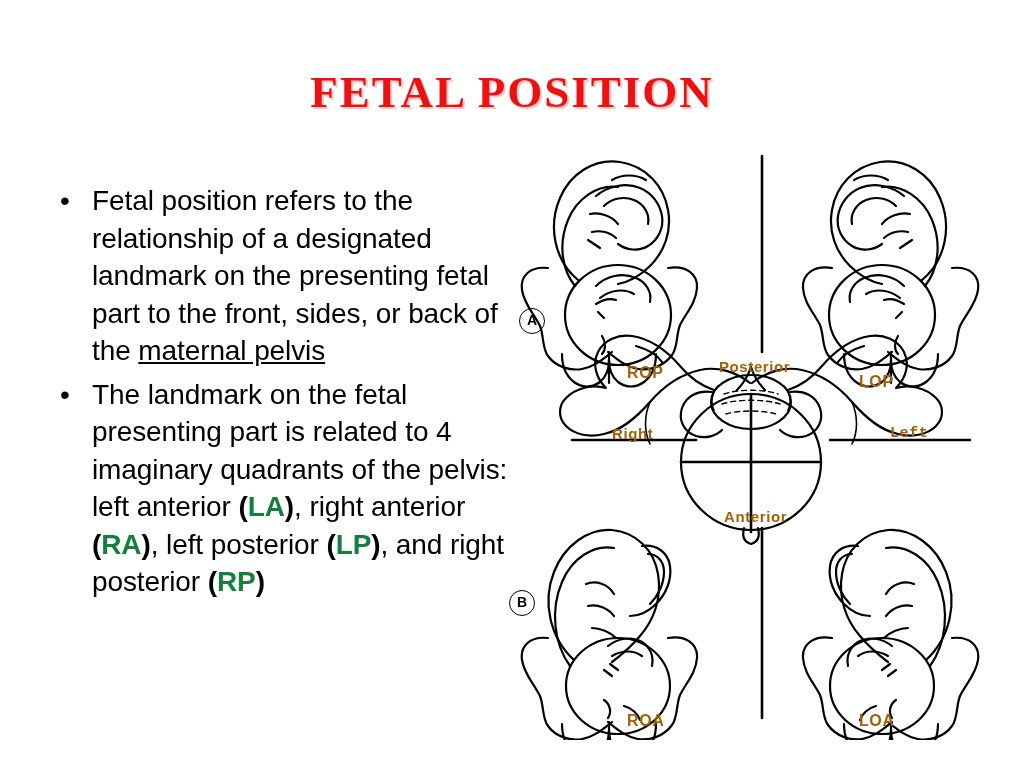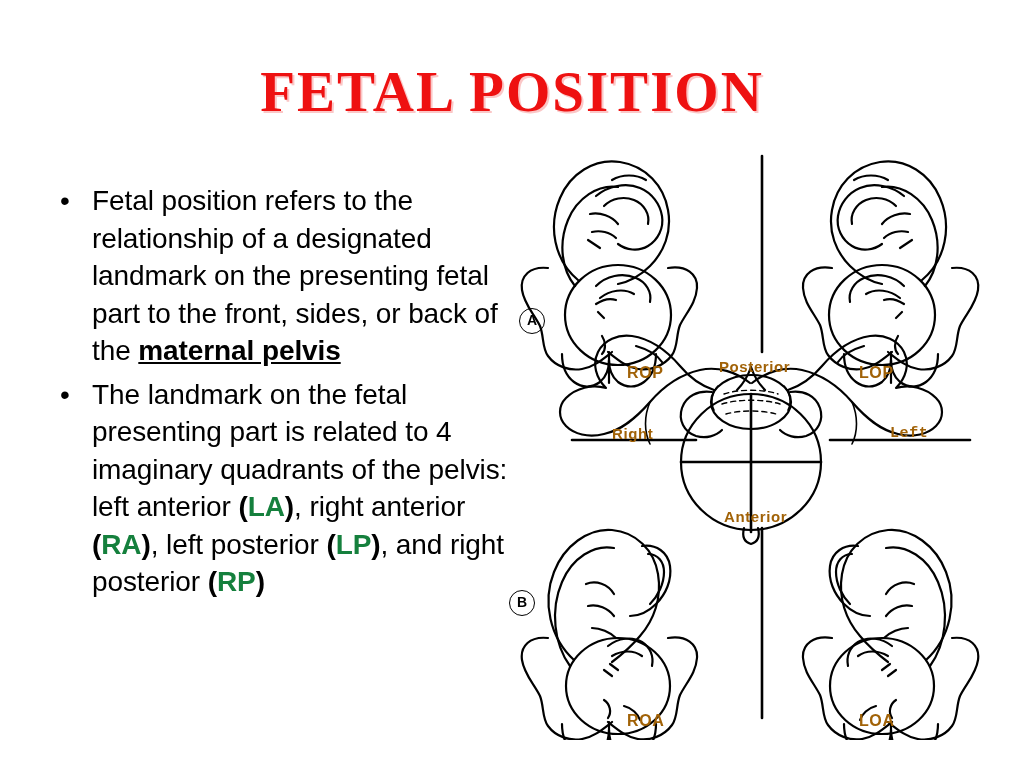--- a/index.html
+++ b/index.html
@@ -16,21 +16,21 @@
   }
 
   
   #slide-title {
     position: absolute;
     left: 0;
     top: 62px;
     width: 1024px;
     text-align: center;
     font-family: "Liberation Serif", serif;
-    font-size: 57px;
+    font-size: 45px;
     line-height: 60px;
     font-weight: bold;
     font-variant: small-caps;
     letter-spacing: 2px;
     color: #ee1111;
     text-shadow: 2px 2px 0 #fbc7c7;
     white-space: nowrap;
   }
 
   
@@ -56,21 +56,21 @@
     box-sizing: border-box;
   }
   .bullet-text {
     flex: 1 1 auto;
     font-size: 28px;
     line-height: 37.5px;
     color: #000;
     letter-spacing: -0.1px;
   }
   .bullet-text b.u {
-    font-weight: bold;
+    font-weight: normal;
     text-decoration: underline;
   }
   .abbr {
     font-weight: bold;
     color: #15803d;
   }
   .paren {
     font-weight: bold;
     color: #000;
   }
@@ -320,21 +320,21 @@
         <path d="M124 196 C132 198 138 204 140 210"></path>
       </g>
 
     </g>
   </svg>
 
   <div class="panel-tag" style="left:19px; top:168px;">A</div>
   <div class="panel-tag" style="left:9px; top:450px;">B</div>
 
   <div class="fig-label" style="left:127px; top:224px;">ROP</div>
-  <div class="fig-label" style="left:359px; top:224px;">LOP</div>
+  <div class="fig-label" style="left:359px; top:233px;">LOP</div>
   <div class="fig-label" style="left:127px; top:572px;">ROA</div>
   <div class="fig-label" style="left:359px; top:572px;">LOA</div>
 
   <div class="fig-label sm" style="left:219px; top:218px;">Posterior</div>
   <div class="fig-label sm" style="left:100px; top:285px;margin-left:12px;">Right</div>
   <div class="fig-label sm" style="left:390px; top:285px;font-family:Liberation Mono, monospace;">Left</div>
   <div class="fig-label sm" style="left:224px; top:368px;">Anterior</div>
 
 </div>
 

